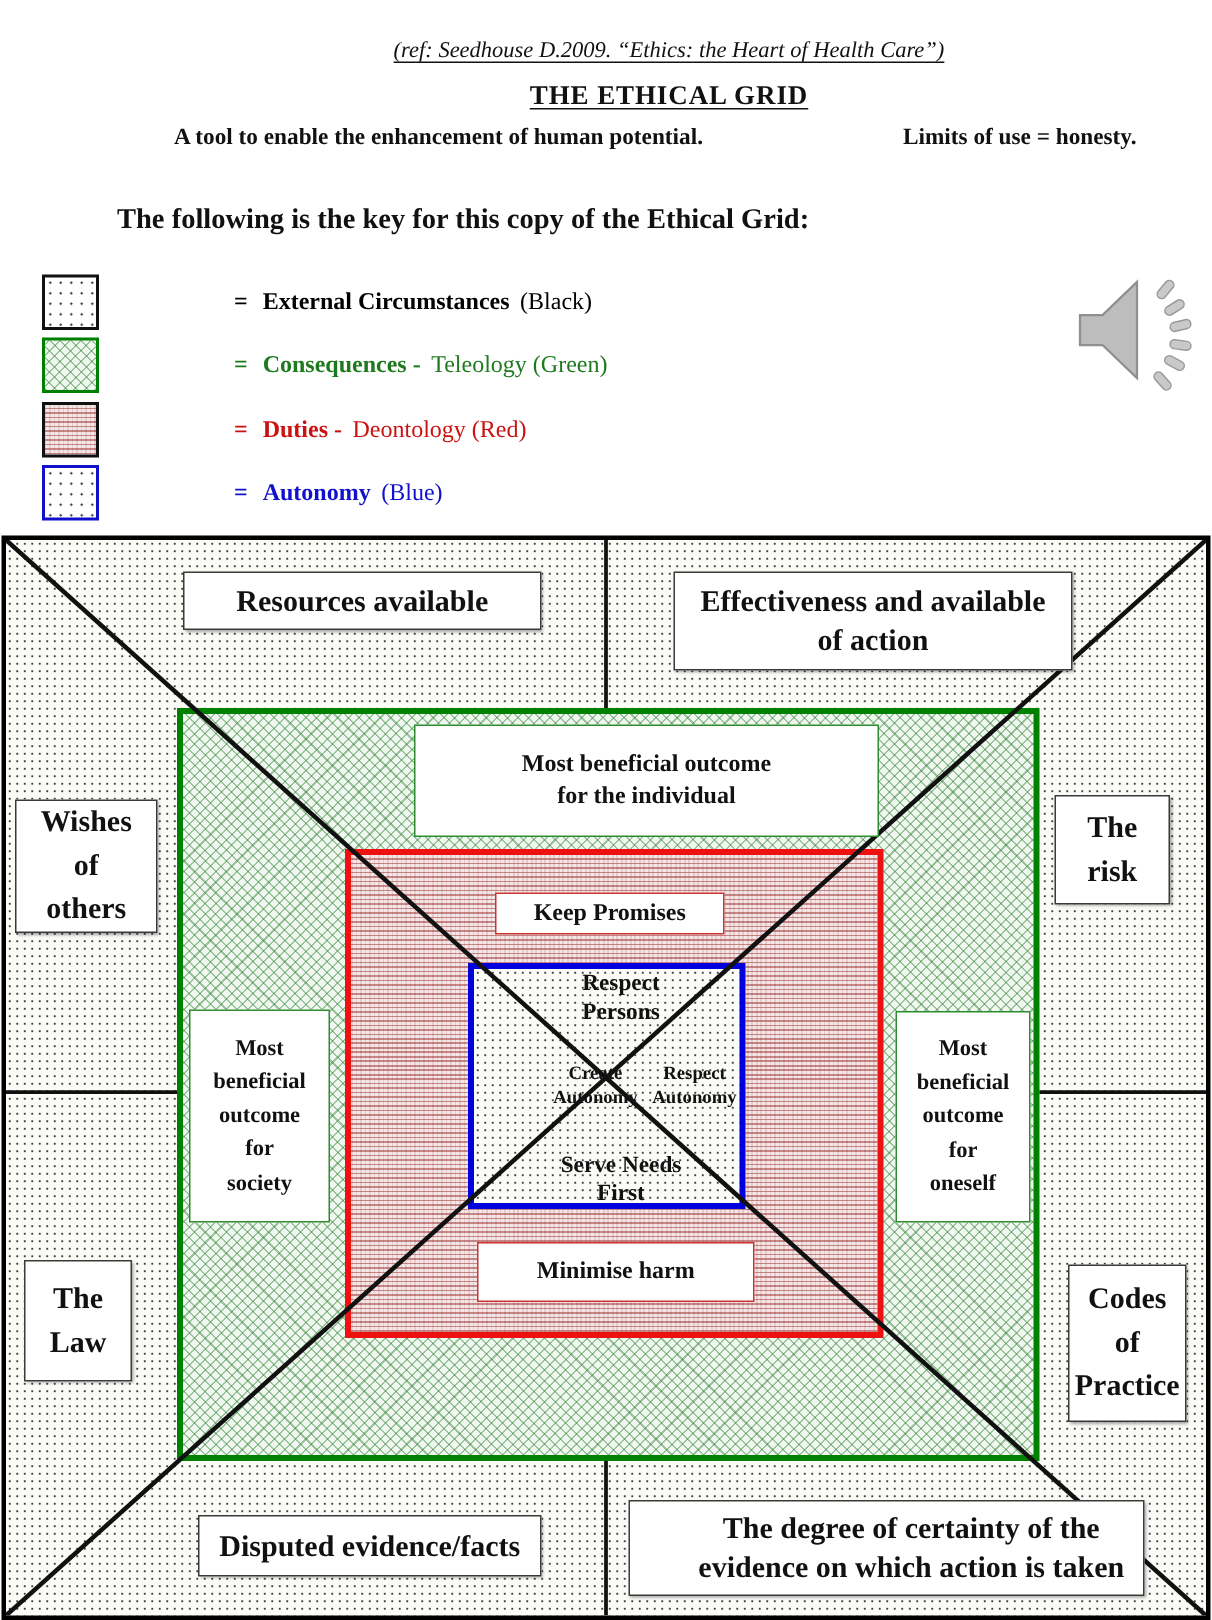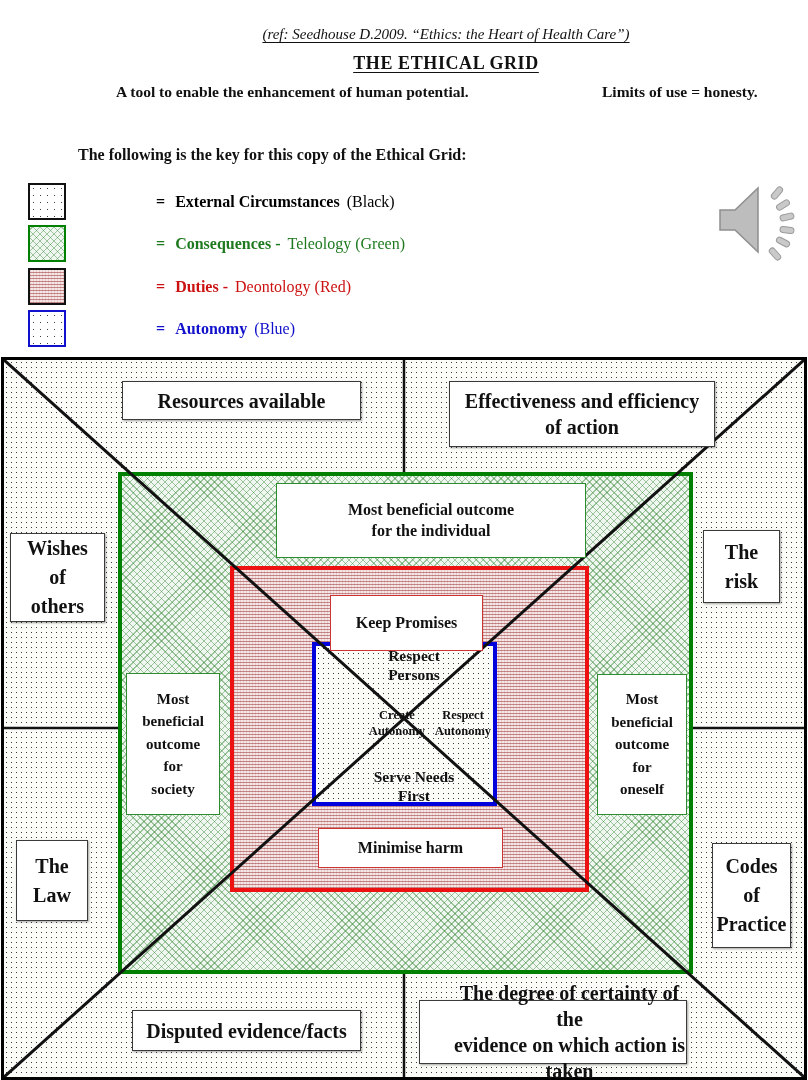--- a/index.html
+++ b/index.html
@@ -13,21 +13,21 @@
   .pre{white-space:pre-line;}
 
   
   .page-title{top:5px;left:84px;right:0;text-align:center;
     font-size:18px;font-weight:bold;letter-spacing:.6px;
     text-decoration:underline;text-underline-offset:3px;margin-top:48px;}
   .page-ref{top:26px;left:84px;right:0;text-align:center;
     font-size:15px;font-style:italic;text-decoration:underline;text-underline-offset:3px;}
   .tool-left{top:83px;left:116px;font-size:15.5px;font-weight:bold;}
   .tool-right{top:83px;left:602px;font-size:15.5px;font-weight:bold;}
-  .key-heading{top:146px;left:78px;font-size:16px;font-weight:bold;}
+  .key-heading{top:136px;left:78px;font-size:19px;font-weight:bold;}
 
   
   .swatch{width:38px;height:37px;box-sizing:border-box;}
   .sw-ext{border:2px solid #111;}
   .sw-con{border:2px solid #008000;}
   .sw-dut{border:2px solid #111;}
   .sw-aut{border:2px solid #1111cc;}
   .key-row{height:37px;display:flex;align-items:center;font-size:16px;}
   .key-eq{margin-right:10px;font-weight:bold;}
   .key-label{font-weight:bold;margin-right:7px;}
@@ -72,28 +72,28 @@
     justify-content:center;text-align:center;line-height:1.25;background:transparent;}
 
   
   .b-resources{left:118px;top:21px;width:239px;height:39px;}
   .b-effect{left:445px;top:21px;width:266px;height:66px;}
   .b-wishes{left:6px;top:173px;width:95px;height:89px;line-height:1.45;}
   .b-risk{left:699px;top:170px;width:77px;height:73px;line-height:1.45;}
   .b-law{left:12px;top:480px;width:72px;height:81px;line-height:1.45;}
   .b-codes{left:708px;top:483px;width:79px;height:105px;line-height:1.45;}
   .b-disputed{left:128px;top:650px;width:229px;height:41px;}
-  .b-degree{left:415px;top:640px;width:268px;height:64px;padding-left:33px;}
+  .b-degree{left:415px;top:640px;width:344px;height:64px;padding-left:33px;}
 
   .b-individual{left:272px;top:123px;width:310px;height:75px;}
   .b-society{left:122px;top:313px;width:94px;height:142px;font-size:15px;line-height:1.5;}
   .b-oneself{left:593px;top:314px;width:90px;height:141px;font-size:15px;line-height:1.5;}
   .b-group{left:271px;top:546px;width:278px;height:55px;}
 
-  .b-keep{left:326px;top:235px;width:153px;height:56px;}
+  .b-keep{left:326px;top:235px;width:153px;height:28px;}
   .b-do{left:229px;top:315px;width:77px;height:122px;font-size:15px;line-height:1.6;}
   .b-tell{left:501px;top:329px;width:73px;height:115px;font-size:15px;line-height:1.7;}
   .b-minimise{left:314px;top:468px;width:185px;height:40px;}
 
   .b-persons{left:345px;top:284px;width:130px;height:42px;font-size:15.5px;}
   .b-create{left:305px;top:345px;width:80px;height:38px;font-size:12.5px;padding-left:48px;}
   .b-respaut{left:419px;top:345px;width:80px;height:38px;font-size:12.5px;}
   .b-serve{left:350px;top:405px;width:120px;height:42px;font-size:15.5px;}
 
   .audio{left:700px;top:172px;width:100px;height:100px;cursor:pointer;}
@@ -158,21 +158,21 @@
   <svg class="lines" viewBox="0 0 800 717">
     <line x1="0" y1="0" x2="800" y2="717" stroke="#111" stroke-width="3"></line>
     <line x1="800" y1="0" x2="0" y2="717" stroke="#111" stroke-width="3"></line>
     <line x1="400" y1="0" x2="400" y2="112" stroke="#111" stroke-width="2.5"></line>
     <line x1="400" y1="614" x2="400" y2="717" stroke="#111" stroke-width="2.5"></line>
     <line x1="0" y1="368" x2="114" y2="368" stroke="#111" stroke-width="2.5"></line>
     <line x1="689" y1="368" x2="800" y2="368" stroke="#111" stroke-width="2.5"></line>
   </svg>
 
   <div class="obox b-resources pre">Resources available</div>
-  <div class="obox b-effect pre">Effectiveness and efficiency
+  <div class="obox b-effect pre">Effectiveness and available
 of action</div>
   <div class="obox b-wishes pre">Wishes
 of
 others</div>
   <div class="obox b-risk pre">The
 risk</div>
   <div class="obox b-law pre">The
 Law</div>
   <div class="obox b-codes pre">Codes
 of

